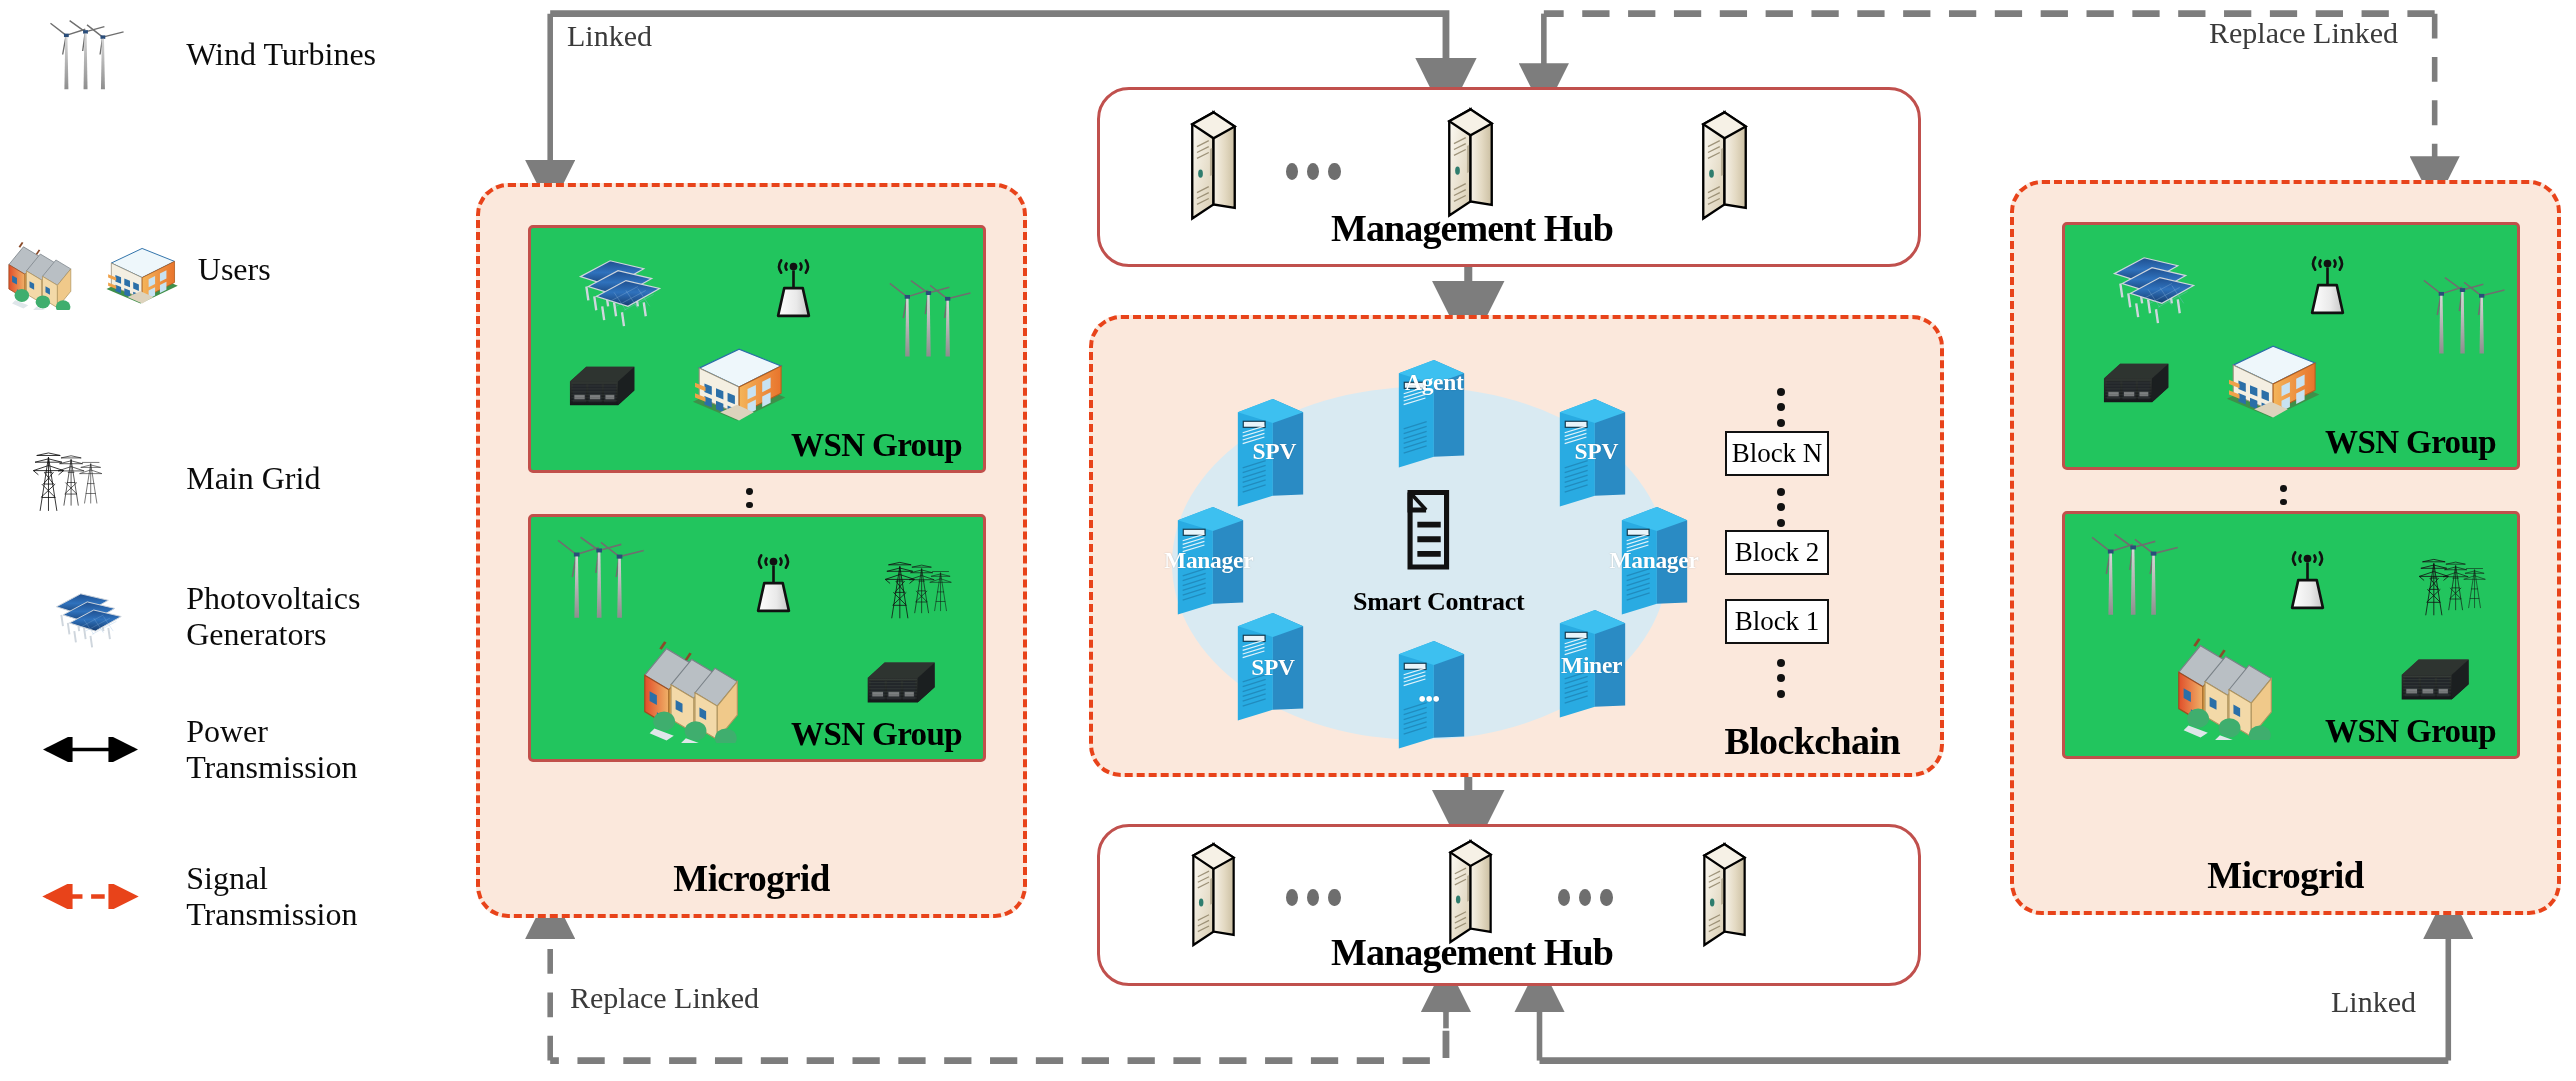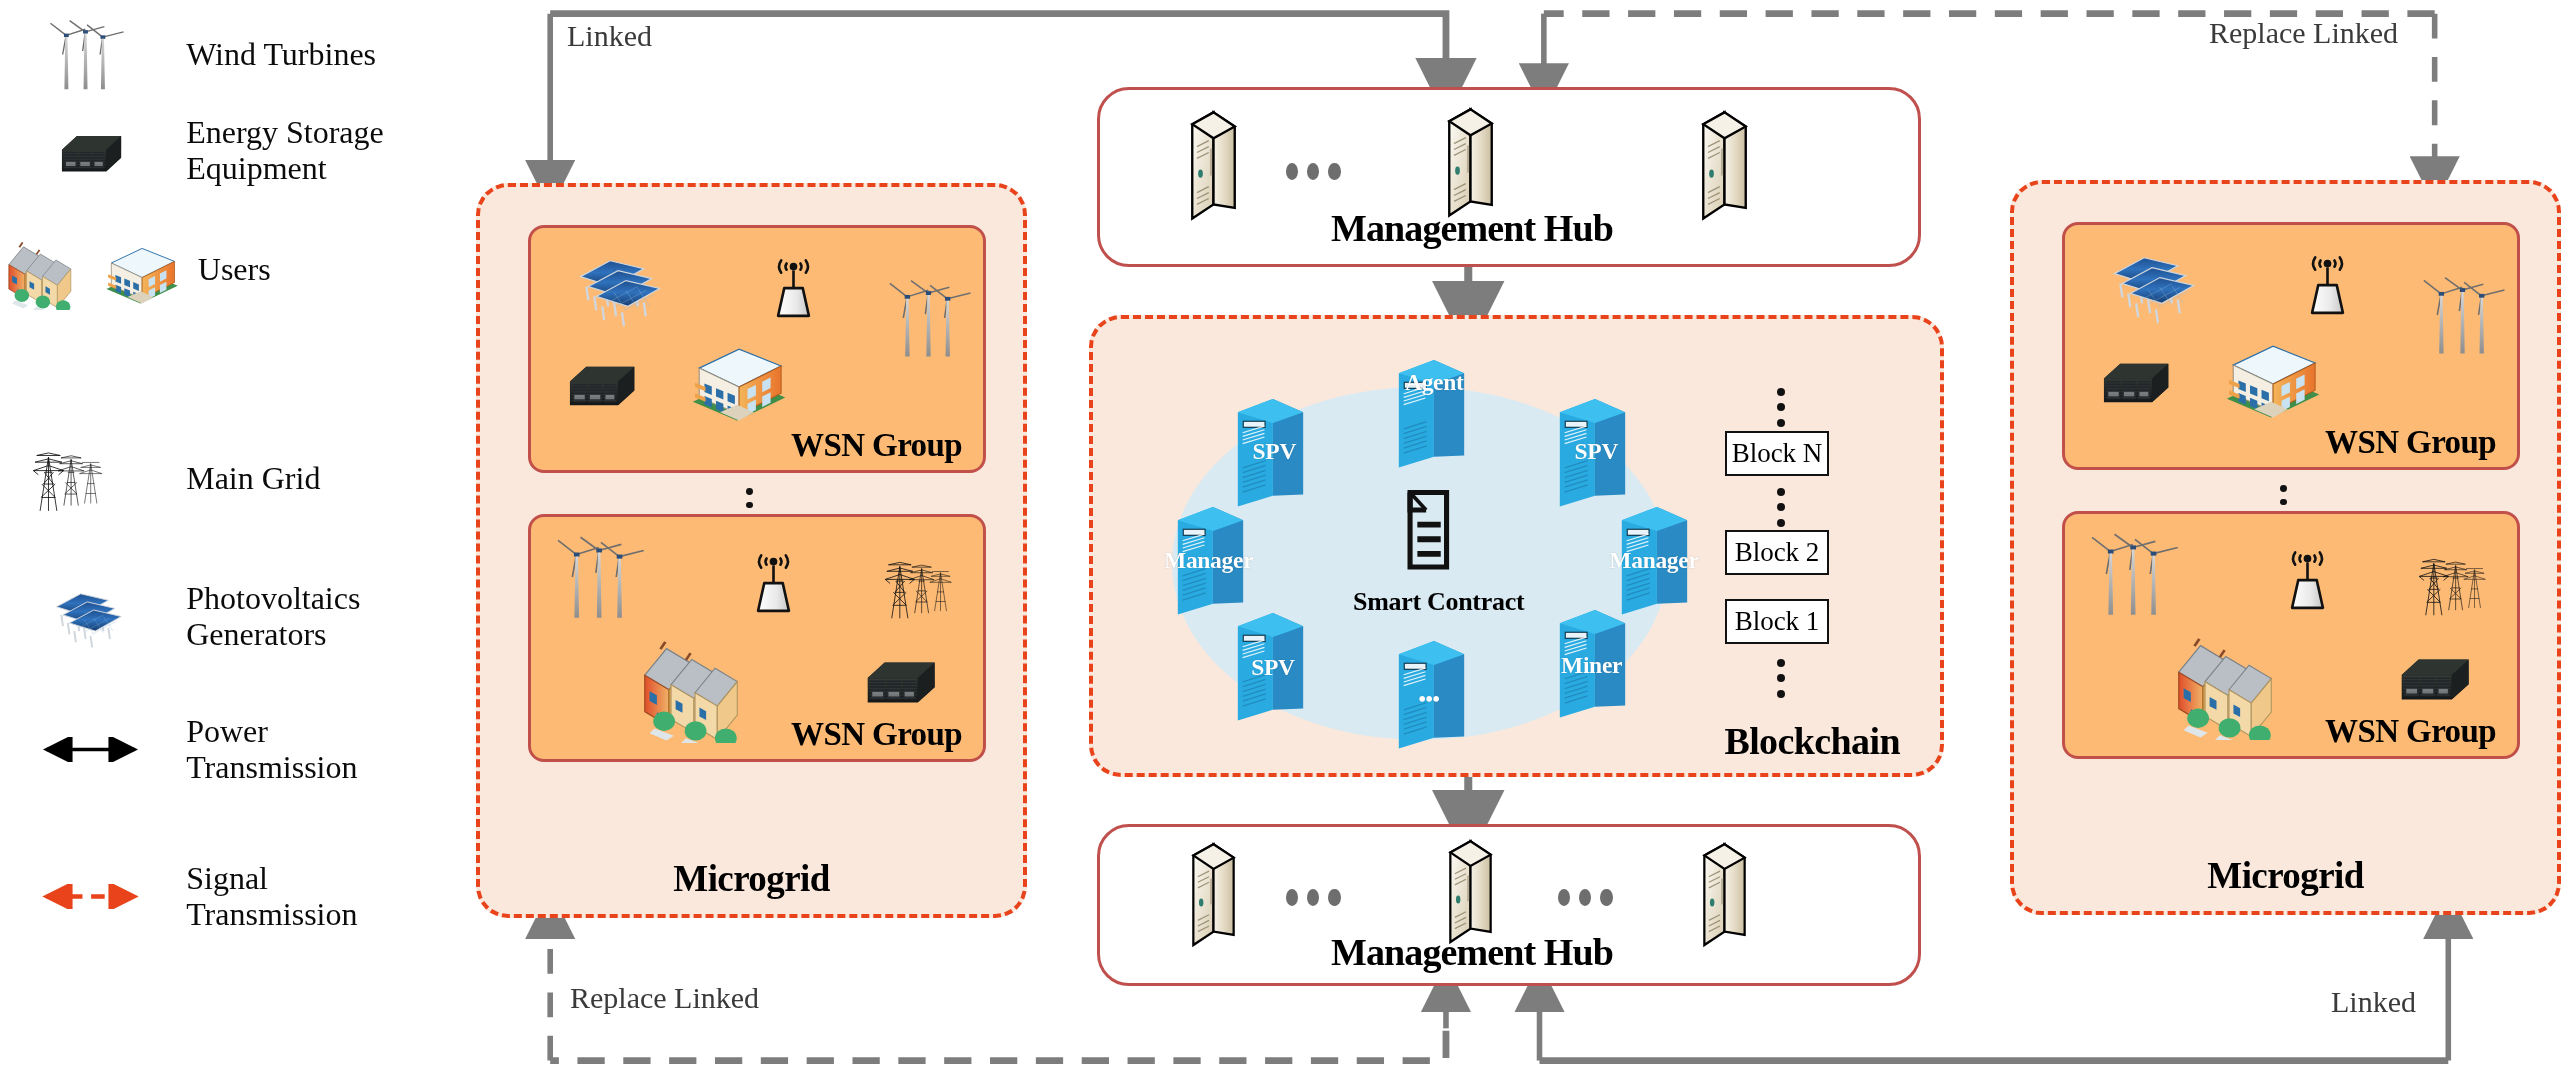--- a/index.html
+++ b/index.html
@@ -21,22 +21,22 @@
     background: #FBE8DC;
     border: 4.3px dashed #E8431A;
     border-radius: 32px;
   }
   .mg-title {
     position: absolute; left: 0; right: 0; text-align: center;
     font-size: 37px; font-weight: bold; color: #000;
     font-family: "Liberation Serif", serif; letter-spacing: -0.6px;
   }
   .wsnbox {
-    position: absolute; background: #fdba74;
-    border: 3.1px solid #C1504B; border-radius: 16px;
+    position: absolute; background: #22c55e;
+    border: 3.1px solid #C1504B; border-radius: 5px;
   }
   .wsn-label {
     position: absolute; right: 21px; bottom: 6.2px;
     font-size: 33px; font-weight: bold; color: #000;
     font-family: "Liberation Serif", serif; letter-spacing: -0.6px;
   }
   .vdots { position: absolute; display: flex; flex-direction: column; gap: 6.8px; align-items: center; }
   .vdots i { display:block; width: 6.8px; height: 6.8px; border-radius: 50%; background: #111; }
 
   
@@ -433,29 +433,20 @@
 
     <div class="leg-row" style="left:0;top:11px;">
       <span class="leg-ico">
         <svg width="99" height="87" viewBox="0 0 100 100">
             <use href="#ic-turbines"></use>
           </svg>
       </span>
       <span class="leg-txt">Wind Turbines</span>
     </div>
 
-    <div class="leg-row" style="left:0;top:115px;">
-      <span class="leg-ico">
-        <svg width="93" height="68" viewBox="0 0 100 100">
-            <use href="#ic-battery"></use>
-          </svg>
-      </span>
-      <span class="leg-txt" style="white-space:pre-line">Energy Storage
-Equipment</span>
-    </div>
 
     <div class="leg-row" style="left:-12.4px;top:229px;">
       <span class="leg-ico" style="width:204px;gap:2.5px;">
         <svg width="99" height="81" viewBox="0 0 100 100">
             <use href="#ic-houses"></use>
           </svg>
         <svg width="87" height="81" viewBox="0 0 100 100">
             <use href="#ic-apartment"></use>
           </svg>
       </span>

